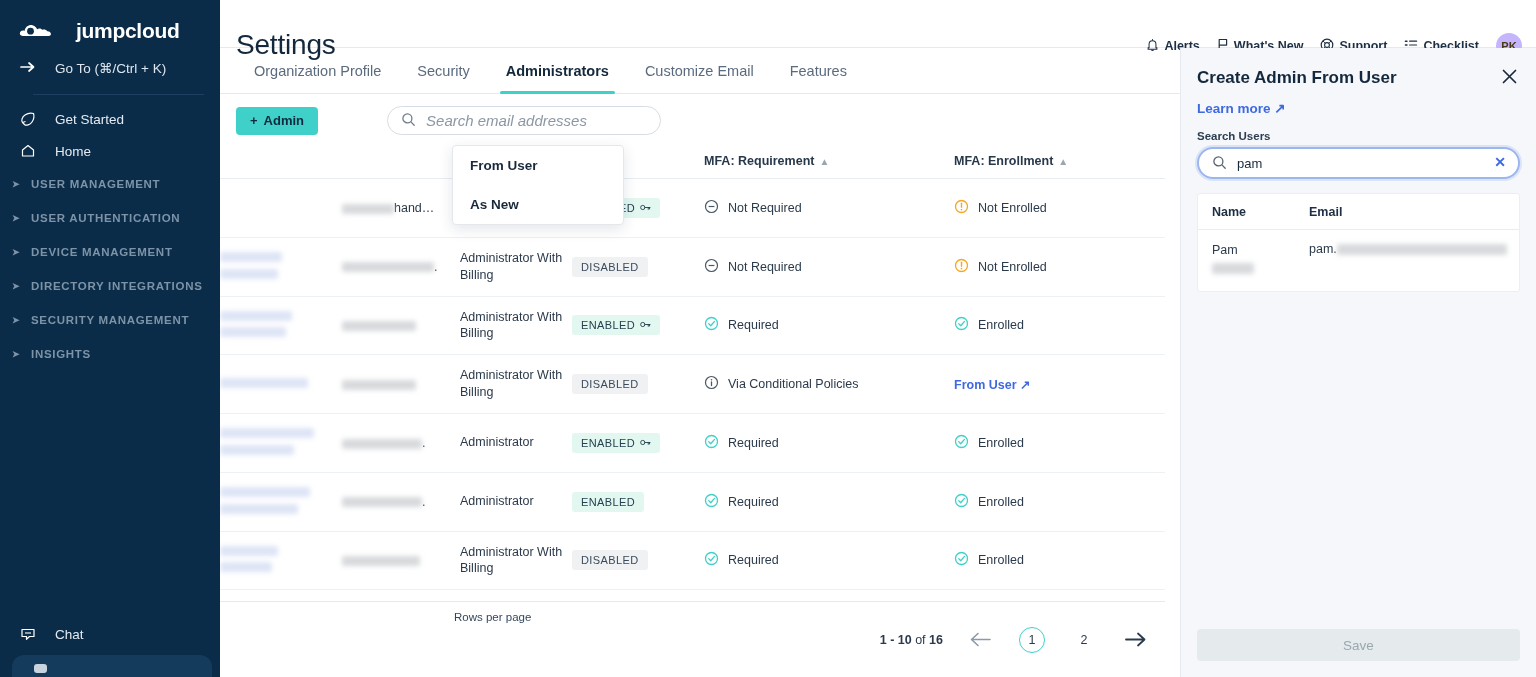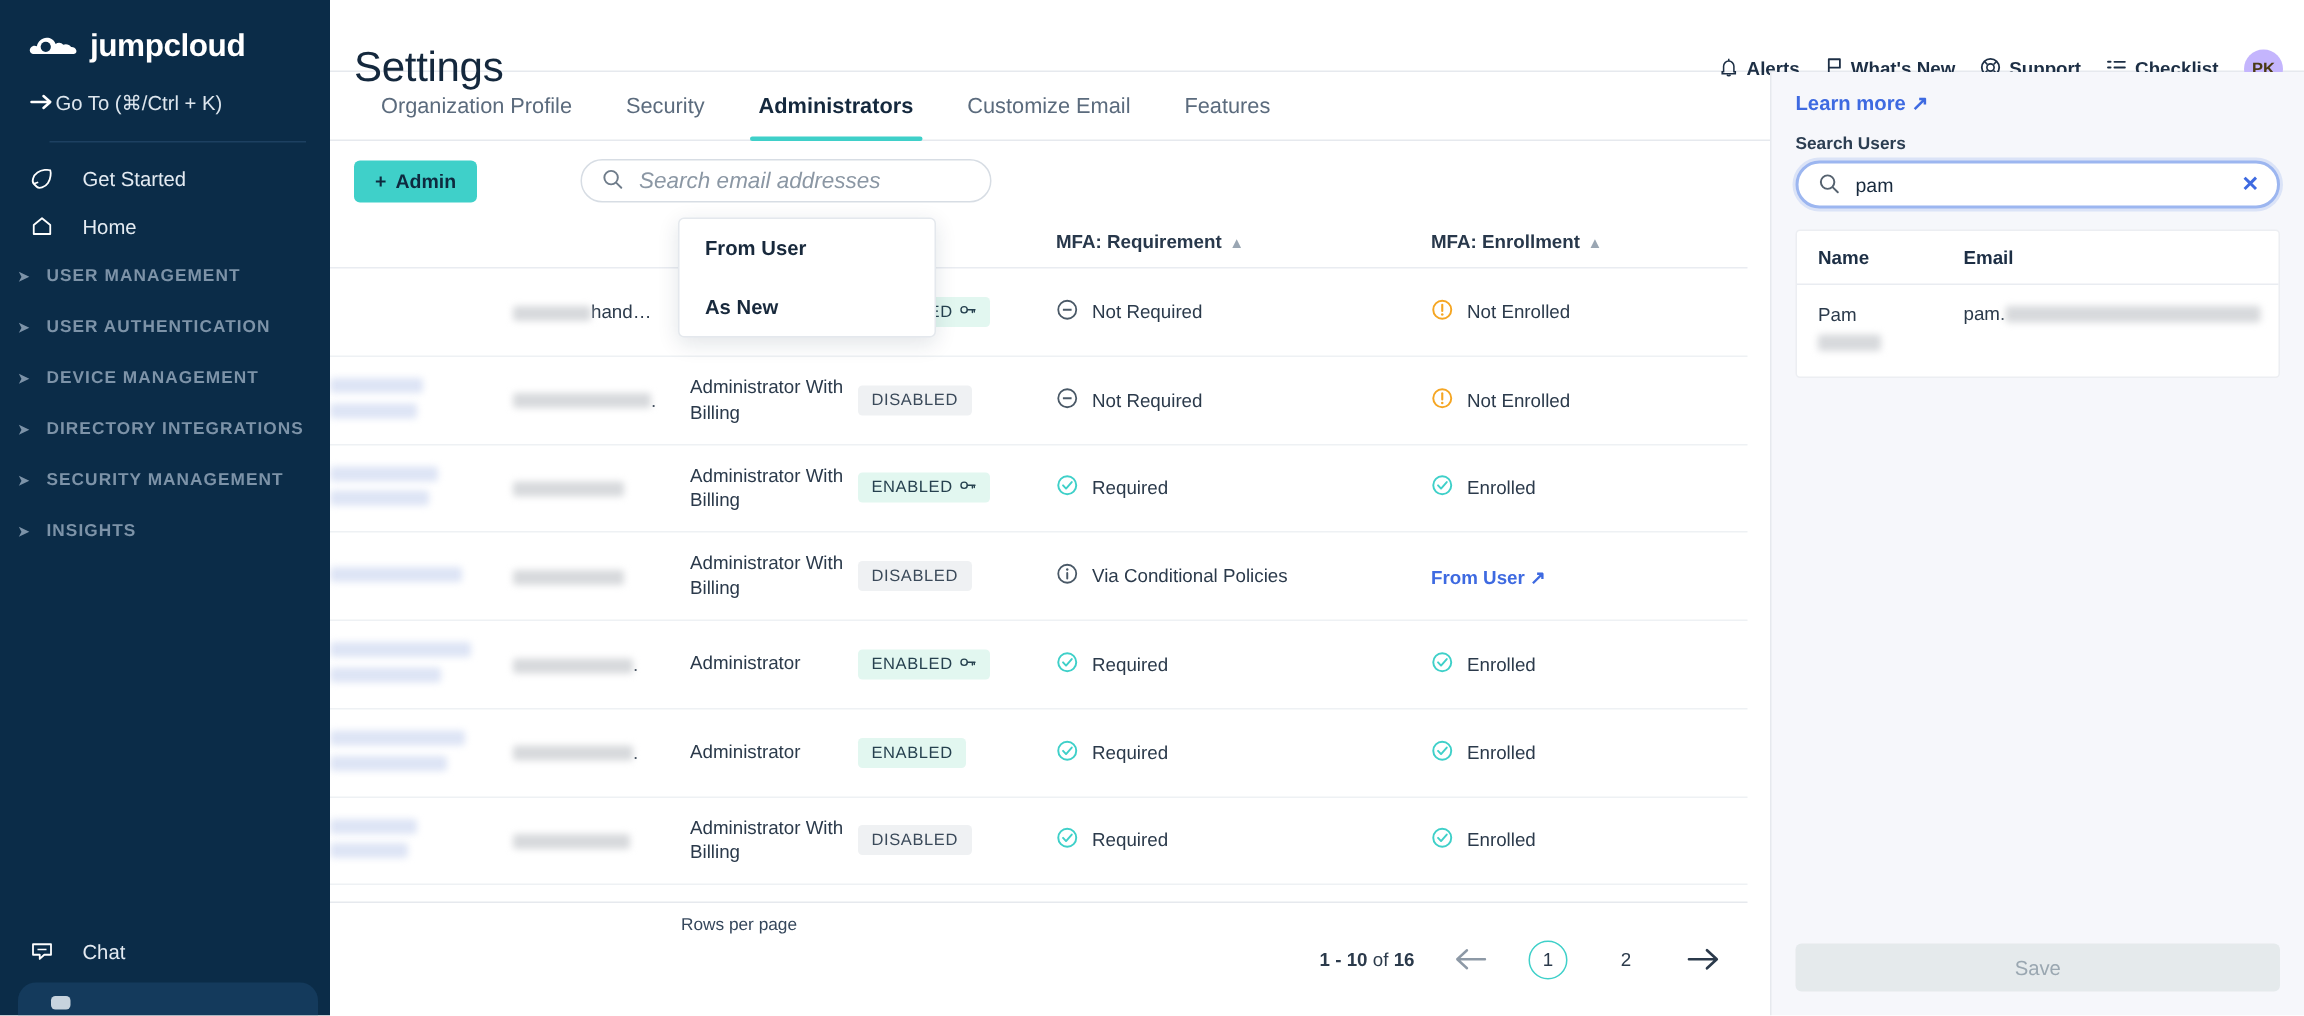--- a/index.html
+++ b/index.html
@@ -9,24 +9,24 @@
     background: #ffffff;
     overflow: hidden;
   }
   .app { position: relative; width: 1536px; height: 677px; display: flex; background:#fff; }
 
   
   .sidebar {
     width: 220px; height: 677px; background: #0b2c48; color: #fff;
     flex: 0 0 220px; position: relative; overflow: hidden;
   }
-  .brand { display:flex; align-items:center; gap:7px; padding: 14px 16px 0 19px; height: 48px;}
+  .brand { display:flex; align-items:center; gap:23px; padding: 14px 16px 0 19px; height: 48px;}
   .brand-logo { width: 34px; height: 20px; position: relative; }
   .brand-text { font-size: 21px; font-weight: 700; letter-spacing:-0.3px; color:#fff;}
-  .goto { display:flex; align-items:center; padding: 12px 0 12px 19px; color:#dde6ee; font-size:13.5px;}
+  .goto { display:flex; gap:18px; padding: 12px 0 12px 19px; color:#dde6ee; font-size:13.5px;}
   .goto .ico { width:18px; display:flex; justify-content:center; }
   .sb-sep { height:1px; background:#1d4061; margin: 6px 16px 8px 33px; }
   .nav-item { display:flex; align-items:center; gap:18px; padding: 8px 0 8px 19px; color:#e4ebf2; font-size:13.5px; cursor:pointer;}
   .nav-item .ico { width:18px; display:flex; justify-content:center; }
   .nav-group { display:flex; align-items:center; gap:9px; padding: 11px 0 11px 12px; color:#7d93a8; font-size:11.5px; font-weight:700; letter-spacing:0.7px; cursor:pointer;}
   .nav-group .caret { font-size:9px; color:#7d93a8; width:10px; }
   .sb-bottom { position:absolute; bottom:0; left:0; right:0; }
   .chat-item { display:flex; align-items:center; gap:18px; padding: 9px 0 9px 19px; color:#e4ebf2; font-size:13.5px; cursor:pointer;}
   .chat-item .ico { width:18px; display:flex; justify-content:center;}
   .sb-card { margin: 4px 8px 0 12px; height: 22px; background:#143a5c; border-radius: 12px 12px 0 0; position:relative;}
@@ -534,20 +534,28 @@
     </div>
 
     <div class="vscroll"></div>
 
     <div class="dropdown">
       <div class="dd-item">From User</div>
       <div class="dd-item">As New</div>
     </div>
 
     <aside class="panel">
+      <div class="panel-head">
+        <div class="panel-title">Create Admin From User</div>
+        <div class="panel-close">
+          <svg width="17" height="17" viewBox="0 0 17 17">
+              <path d="M2.5 2.5l12 12M14.5 2.5l-12 12" stroke="#19293b" stroke-width="1.7" stroke-linecap="round"></path>
+            </svg>
+        </div>
+      </div>
       <div class="learn">
         <span>Learn more</span>
         <span>↗</span>
       </div>
       <div class="panel-label">Search Users</div>
       <div class="panel-search-wrap">
         <span class="panel-search-ico">
           <svg width="15" height="15" viewBox="0 0 15 15">
               <circle cx="6.4" cy="6.4" r="4.5" stroke="#55626f" stroke-width="1.3" fill="none"></circle>
               <path d="M9.9 9.9l3.3 3.3" stroke="#55626f" stroke-width="1.3" stroke-linecap="round"></path>

